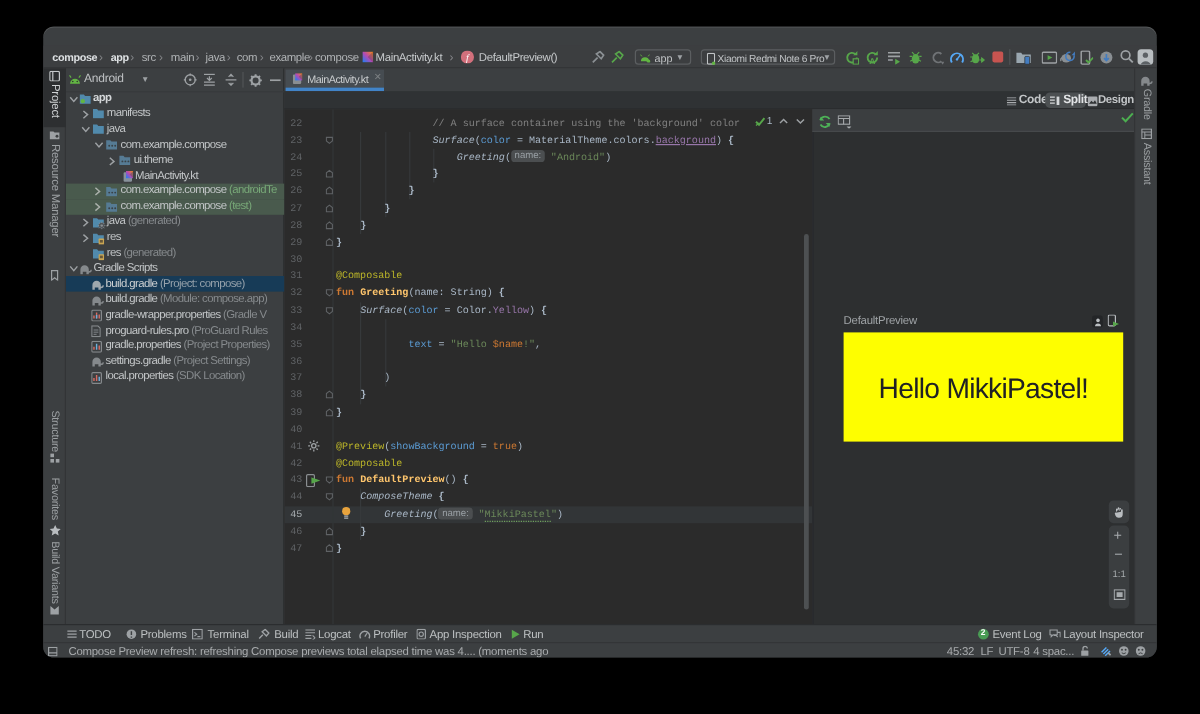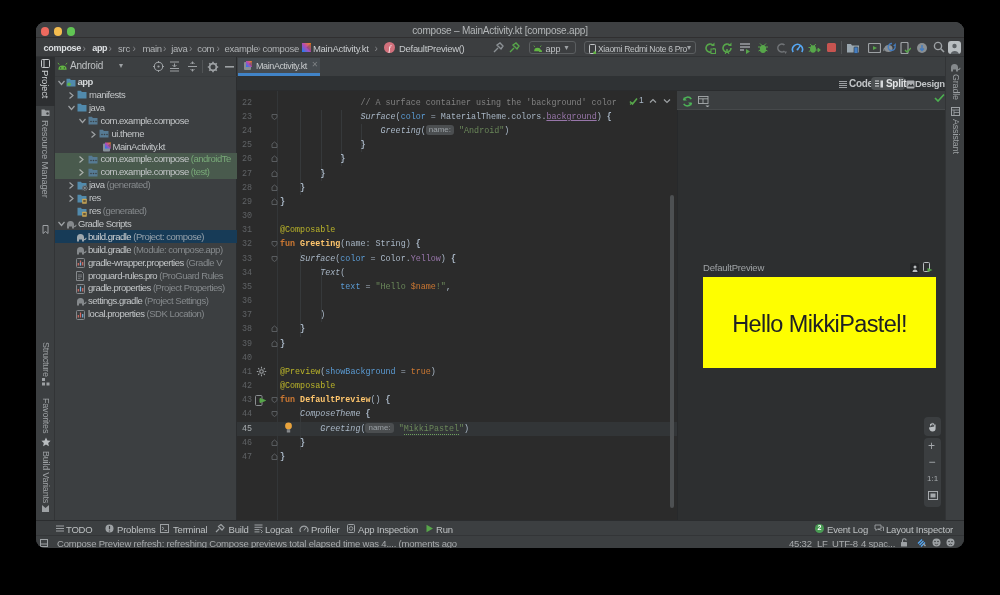--- a/index.html
+++ b/index.html
@@ -44,26 +44,20 @@
 
 #toolbar-b{position:absolute;left:0;top:498px;width:928px;height:15px;background:#3c3f41;border-top:1px solid #2b2d2f}
 .bbi{position:absolute;top:2.5px;font-size:9.5px;color:#bdc0c2;letter-spacing:-0.2px;white-space:nowrap}
 #statusbar{position:absolute;left:0;top:513px;width:928px;height:13px;background:#3c3f41;border-top:1px solid #333537}
 .sbt{position:absolute;top:1.5px;font-size:9.5px;color:#a8abad;letter-spacing:-0.2px;white-space:nowrap}
 .icon{position:absolute}
 </style>
 </head>
 <body>
 <div id="win">
-  <div id="title">
-    <div class="t">compose – MainActivity.kt [compose.app]</div>
-    <div class="tl" style="left:4.5px;background:#ee6a5f"></div>
-    <div class="tl" style="left:17.5px;background:#f5bd4f"></div>
-    <div class="tl" style="left:30.5px;background:#61c454"></div>
-  </div>
   <div id="bcrumb">
     <span class="bc bcb" style="left:7.6px">compose</span>
       <span class="bc bsep" style="left:46.5px">›</span>
     <span class="bc bcb" style="left:56.2px">app</span>
       <span class="bc bsep" style="left:72.5px">›</span>
     <span class="bc" style="left:82.1px">src</span>
       <span class="bc bsep" style="left:96.5px">›</span>
     <span class="bc" style="left:106.4px">main</span>
       <span class="bc bsep" style="left:127px">›</span>
     <span class="bc" style="left:135.3px">java</span>
@@ -483,21 +477,20 @@
     <div class="num" style="top:103.8px">29</div>
       <div class="cl" style="left:43px;top:103.8px"><b>}</b></div>
     <div class="num" style="top:118px">30</div>
     <div class="num" style="top:132.1px">31</div>
       <div class="cl" style="left:43px;top:132.1px"><span class="ann">@Composable</span></div>
     <div class="num" style="top:146.3px">32</div>
       <div class="cl" style="left:43px;top:146.3px"><span class="kw"><b>fun</b></span> <span class="fn"><b>Greeting</b></span>(name: String) <b>{</b></div>
     <div class="num" style="top:160.5px">33</div>
       <div class="cl" style="left:43px;top:160.5px">    <span class="ital">Surface</span>(<span class="npar">color</span> = Color.<span class="prop">Yellow</span>) <b>{</b></div>
     <div class="num" style="top:174.6px">34</div>
-      <div class="cl" style="left:43px;top:174.6px">        <span class="ital">Text</span>(</div>
     <div class="num" style="top:188.8px">35</div>
       <div class="cl" style="left:43px;top:188.8px">            <span class="npar">text</span> = <span class="str">"Hello </span><span class="kw">$name</span><span class="str">!"</span>,</div>
     <div class="num" style="top:203px">36</div>
     <div class="num" style="top:217.1px">37</div>
       <div class="cl" style="left:43px;top:217.1px">        )</div>
     <div class="num" style="top:231.3px">38</div>
       <div class="cl" style="left:43px;top:231.3px">    <b>}</b></div>
     <div class="num" style="top:245.5px">39</div>
       <div class="cl" style="left:43px;top:245.5px"><b>}</b></div>
     <div class="num" style="top:259.6px">40</div>

